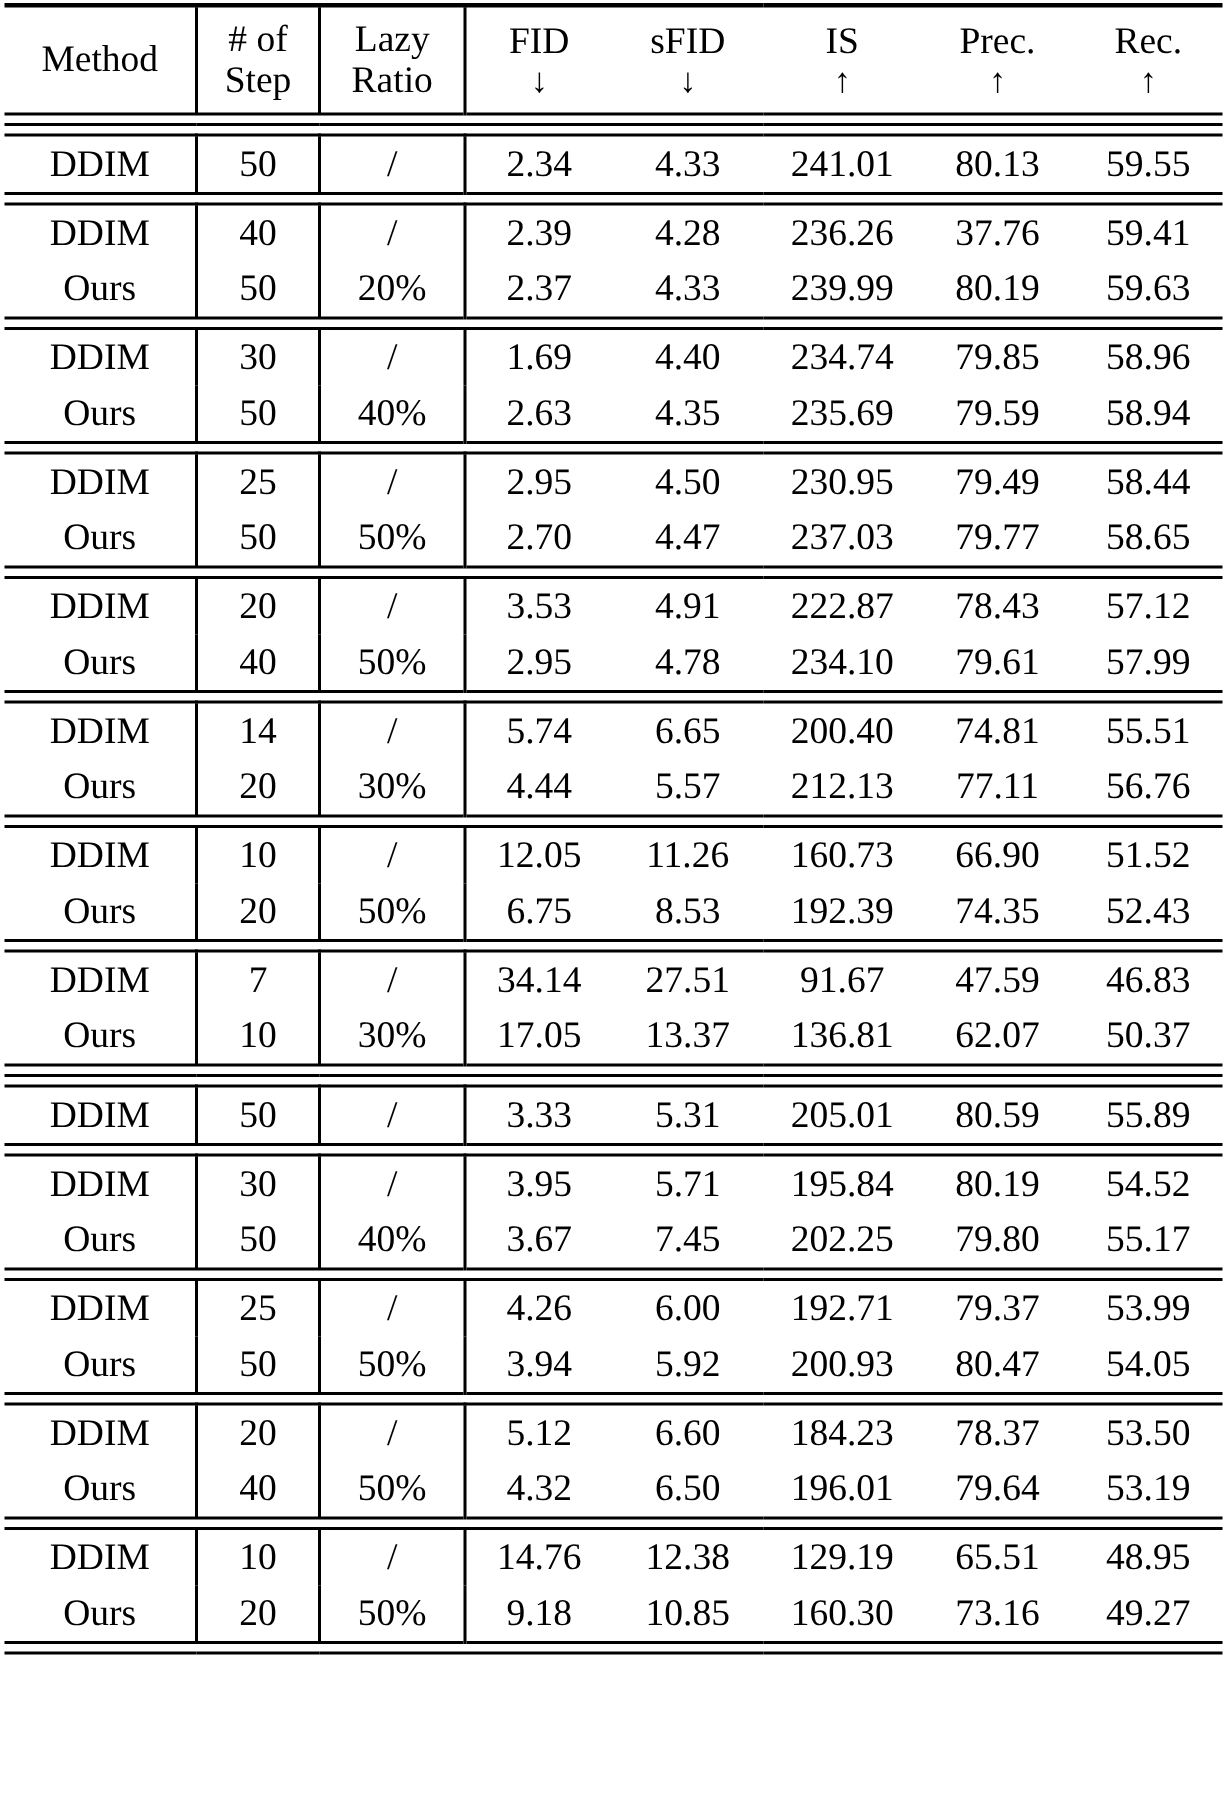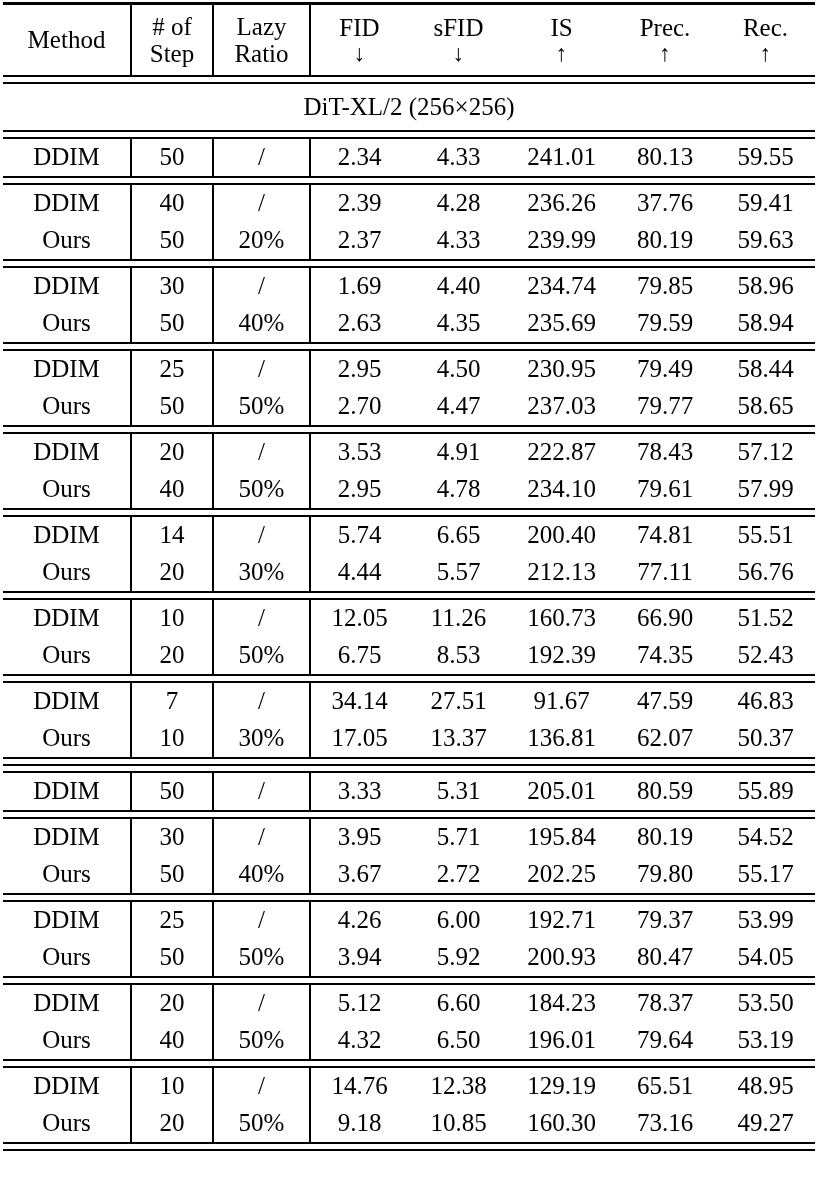--- a/index.html
+++ b/index.html
@@ -168,23 +168,20 @@
           <td>
             <div class="hdr-stack">
               <span>Rec.</span>
               <span class="hdr-arrow">↑</span>
             </div>
           </td>
         </tr>
         <tr class="rule-double">
           <td colspan="8"></td>
         </tr>
-        <tr class="section-row">
-          <td colspan="8">DiT-XL/2 (256×256)</td>
-        </tr>
         <tr class="rule-double">
           <td colspan="8"></td>
         </tr>
         <tr class="data-row grp-first grp-last">
           <td>DDIM</td>
           <td class="vsep-left">50</td>
           <td class="vsep-left">/</td>
           <td class="vsep-left">2.34</td>
           <td>4.33</td>
           <td>241.01</td>
@@ -379,21 +376,21 @@
           <td>5.71</td>
           <td>195.84</td>
           <td>80.19</td>
           <td>54.52</td>
         </tr>
         <tr class="data-row grp-last">
           <td>Ours</td>
           <td class="vsep-left">50</td>
           <td class="vsep-left">40%</td>
           <td class="vsep-left bold-cell">3.67</td>
-          <td class="bold-cell">2.72</td>
+          <td class="bold-cell">7.45</td>
           <td class="bold-cell">202.25</td>
           <td>79.80</td>
           <td class="bold-cell">55.17</td>
         </tr>
         <tr class="rule-double">
           <td colspan="8"></td>
         </tr>
         <tr class="data-row grp-first">
           <td>DDIM</td>
           <td class="vsep-left">25</td>

